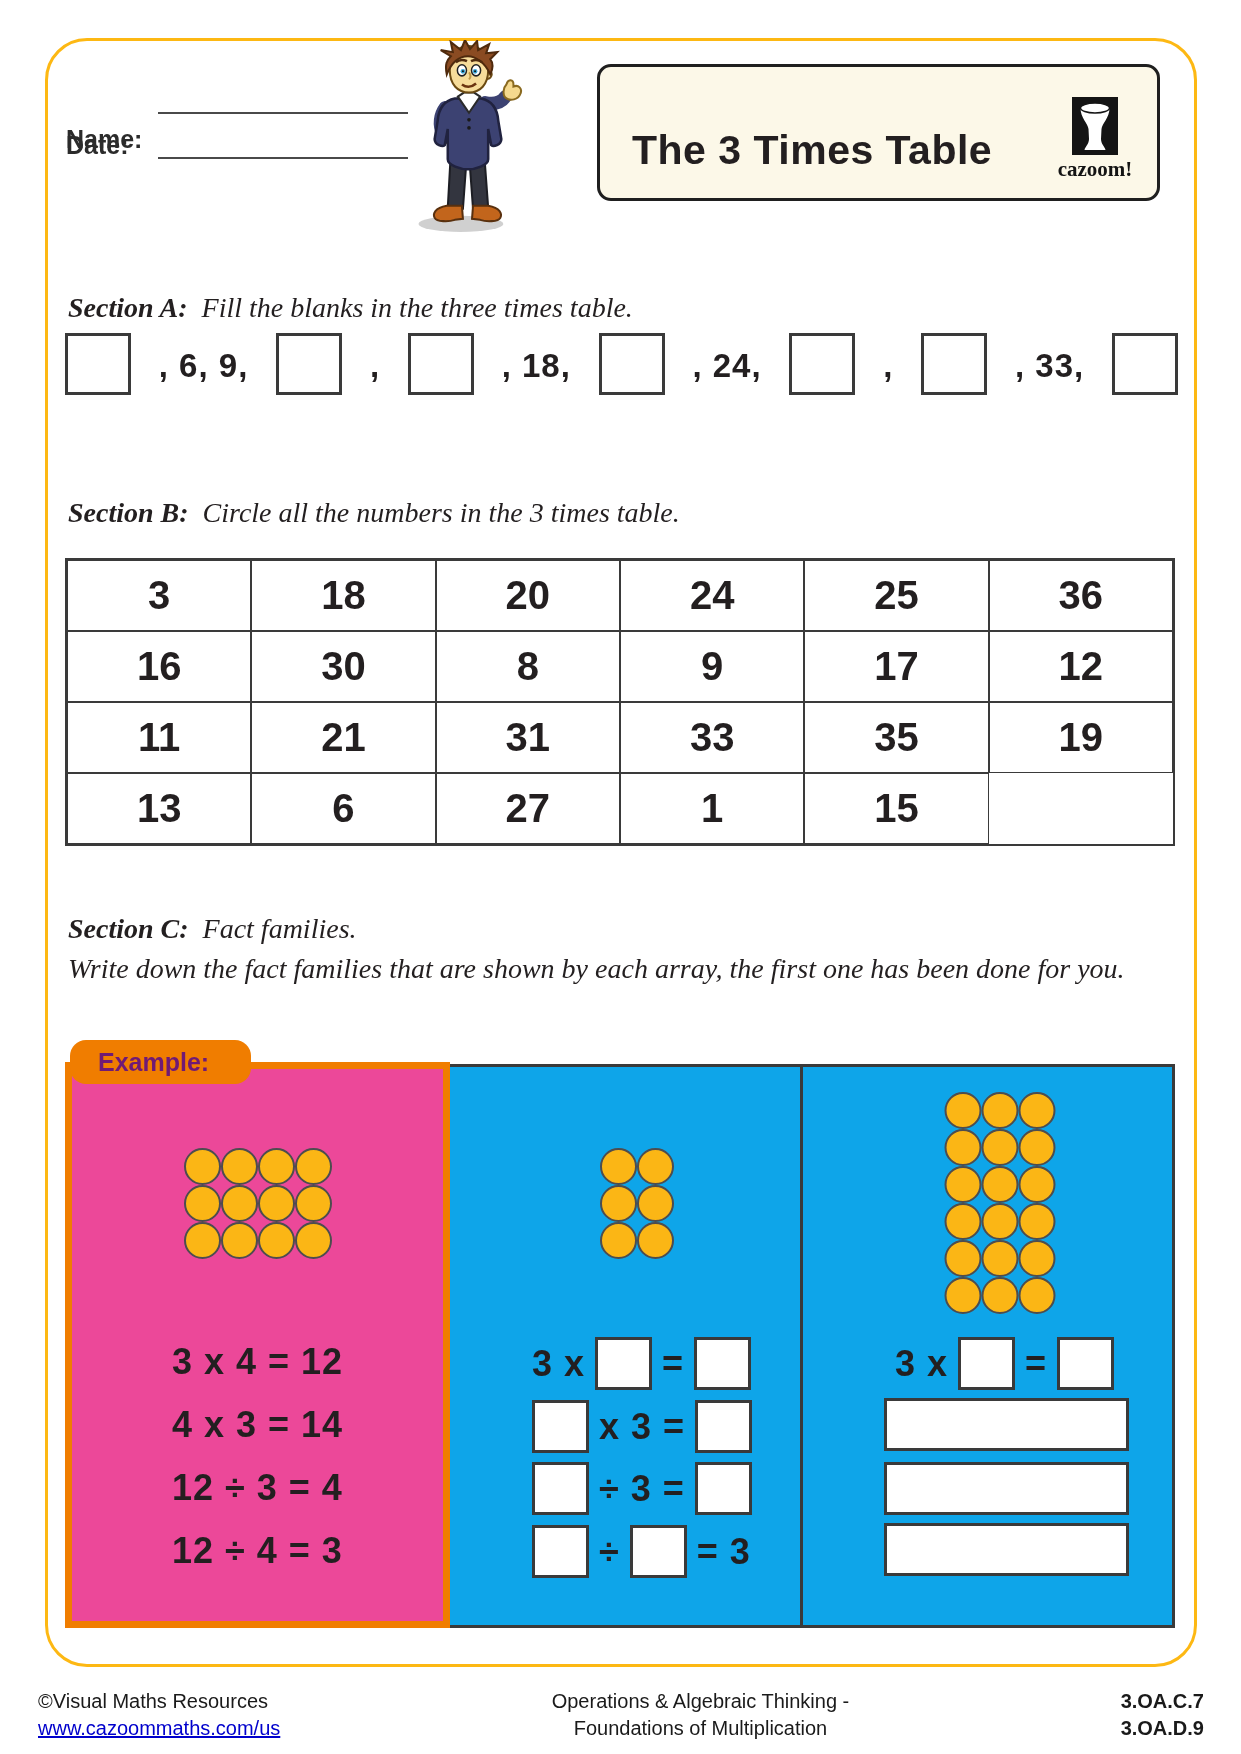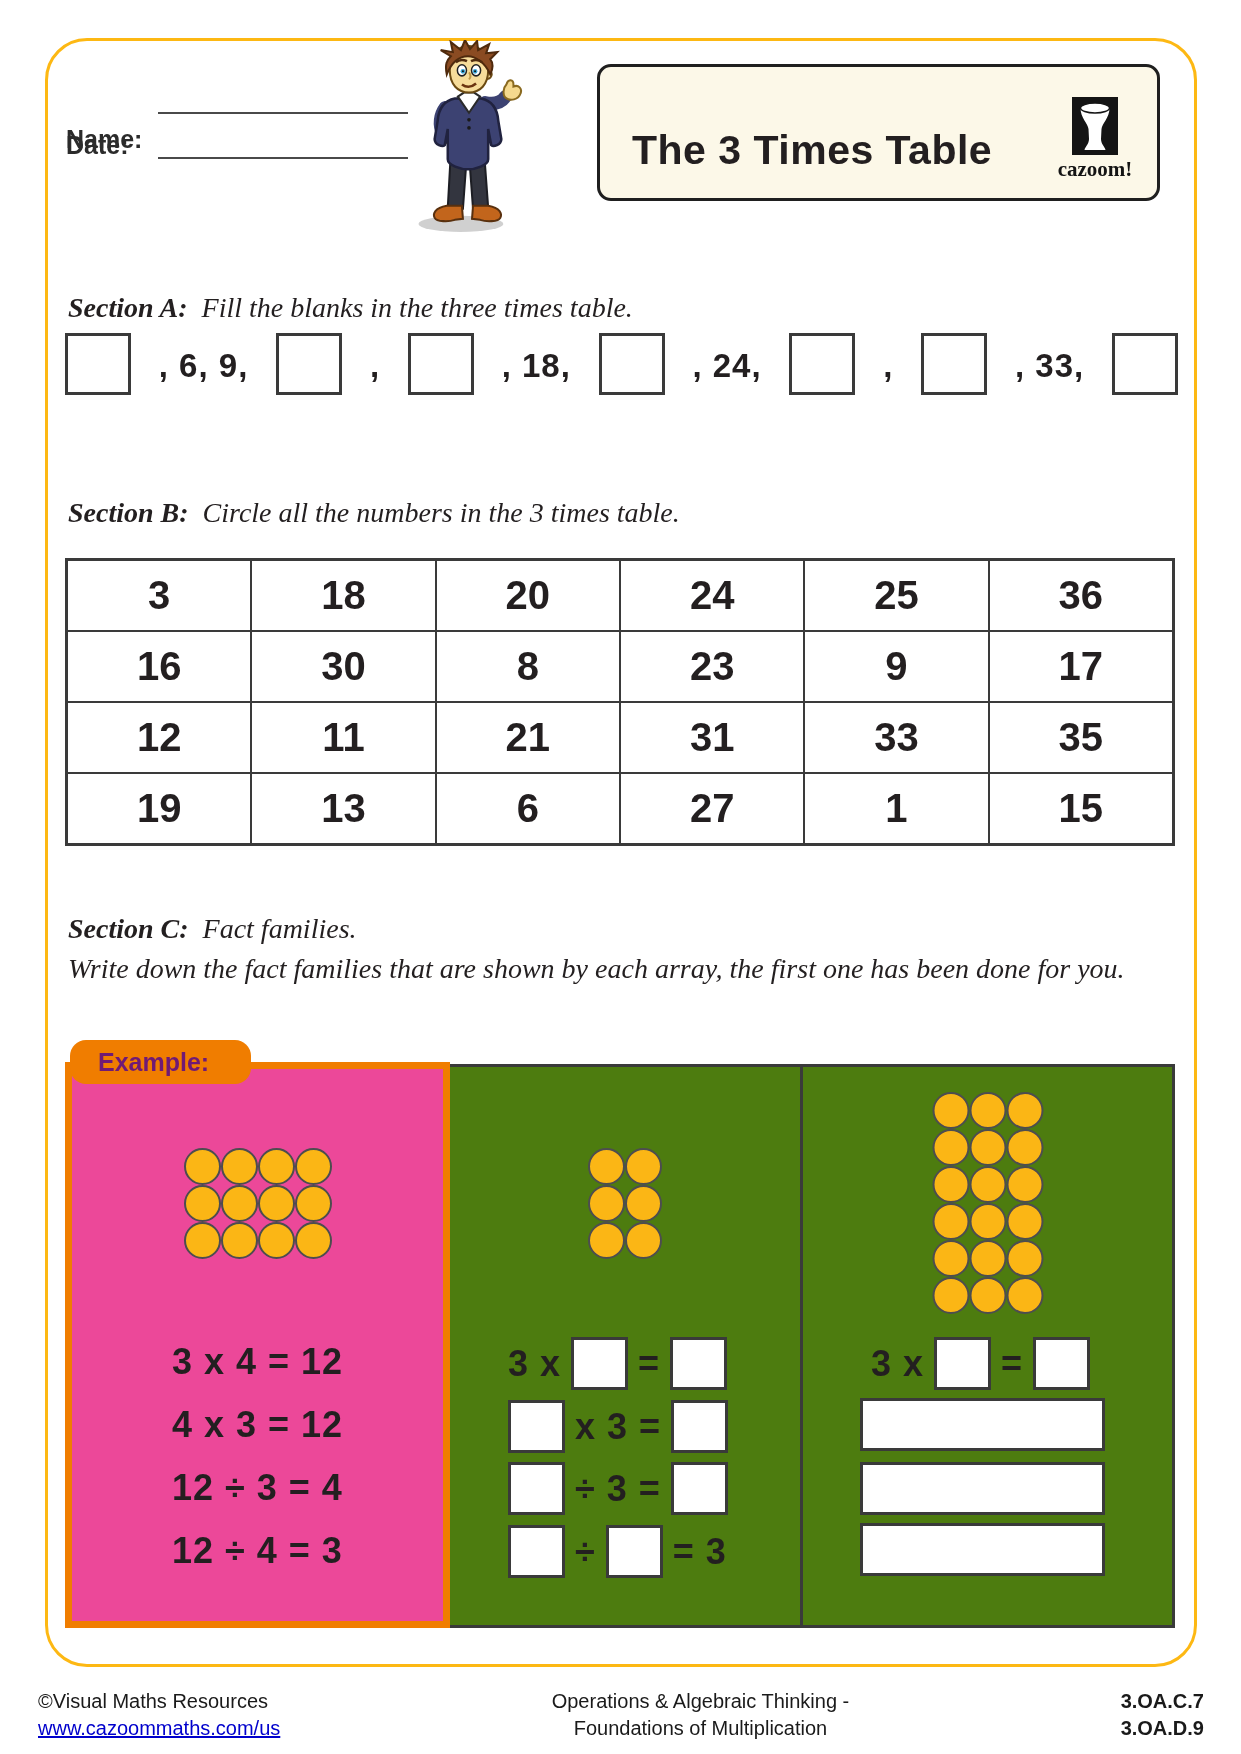--- a/index.html
+++ b/index.html
@@ -26,21 +26,21 @@
   .seq{left:65px;top:331px;width:1113px;height:64px;display:flex;justify-content:space-between;align-items:flex-end;}
   .seq-box{width:66px;height:62px;border:3px solid #3a3a3a;box-sizing:border-box;background:#fff;}
   .seq-text{font-size:33px;font-weight:bold;line-height:58px;letter-spacing:1px;white-space:pre;}
   
   .gridB{left:65px;top:558px;width:1110px;height:288px;display:grid;grid-template-columns:repeat(6,1fr);grid-template-rows:repeat(4,1fr);border:2.5px solid #3a3a3a;box-sizing:border-box;}
   .cellB{border:1.5px solid #3a3a3a;display:flex;align-items:center;justify-content:center;font-size:40px;font-weight:bold;background:#fff;}
   
   .example-tab{left:70px;top:1040px;width:181px;height:44px;background:#F07D00;border-radius:16px;z-index:3;display:flex;align-items:center;}
   .example-tab span{color:#701a75;font-weight:bold;font-size:25px;padding-left:28px;}
   .example-box{left:65px;top:1062px;width:385px;height:566px;border:7px solid #F07D00;box-sizing:border-box;background:#ec4899;z-index:2;}
-  .plain-cell{border:3px solid #3a3a3a;border-left:none;box-sizing:border-box;background:#4d7c0f;}
+  .plain-cell{border:3px solid #3a3a3a;border-left:none;box-sizing:border-box;background:#0ea5e9;padding-left:24px;}
   .mid-cell{left:450px;top:1064px;width:353px;height:564px;}
   .right-cell{left:803px;top:1064px;width:372px;height:564px;}
   .dots{display:grid;position:absolute;left:50%;transform:translateX(-50%);}
   .dot{width:37px;height:37px;border-radius:50%;background:#FBB615;border:2px solid #4d4d4f;box-sizing:border-box;}
   .ex-eqs{position:absolute;left:100px;top:266px;display:flex;flex-direction:column;gap:9px;}
   .ex-eq{height:54px;line-height:54px;font-size:36px;font-weight:bold;letter-spacing:1px;white-space:pre;}
   .eq-row{position:absolute;display:flex;align-items:center;gap:10px;height:53px;}
   .eq-text{font-size:36px;font-weight:bold;letter-spacing:1px;white-space:pre;}
   .eq-box{width:57px;height:53px;border:3px solid #3a3a3a;box-sizing:border-box;background:#fff;flex:0 0 auto;}
   .answer-bar{position:absolute;left:57px;width:245px;height:53px;border:3px solid #3a3a3a;box-sizing:border-box;background:#fff;}
@@ -130,21 +130,20 @@
 <div class="abs gridB" id="gridB">
     <div class="cellB">3</div>
     <div class="cellB">18</div>
     <div class="cellB">20</div>
     <div class="cellB">24</div>
     <div class="cellB">25</div>
     <div class="cellB">36</div>
     <div class="cellB">16</div>
     <div class="cellB">30</div>
     <div class="cellB">8</div>
-    <div class="cellB">23</div>
     <div class="cellB">9</div>
     <div class="cellB">17</div>
     <div class="cellB">12</div>
     <div class="cellB">11</div>
     <div class="cellB">21</div>
     <div class="cellB">31</div>
     <div class="cellB">33</div>
     <div class="cellB">35</div>
     <div class="cellB">19</div>
     <div class="cellB">13</div>
@@ -175,21 +174,21 @@
         <div class="dot"></div>
         <div class="dot"></div>
         <div class="dot"></div>
         <div class="dot"></div>
         <div class="dot"></div>
         <div class="dot"></div>
         <div class="dot"></div>
       </div>
     <div class="ex-eqs" id="exampleEquations">
         <div class="ex-eq">3 x 4 = 12</div>
-        <div class="ex-eq">4 x 3 = 12</div>
+        <div class="ex-eq">4 x 3 = 14</div>
         <div class="ex-eq">12 ÷ 3 = 4</div>
         <div class="ex-eq">12 ÷ 4 = 3</div>
       </div>
   </div>
 </div>
 
 <div class="abs plain-cell mid-cell">
   <div style="position:relative;width:100%;height:100%;">
     <div class="dots" style="top: 81px; grid-template-columns: repeat(2, 37px);">
         <div class="dot"></div>

